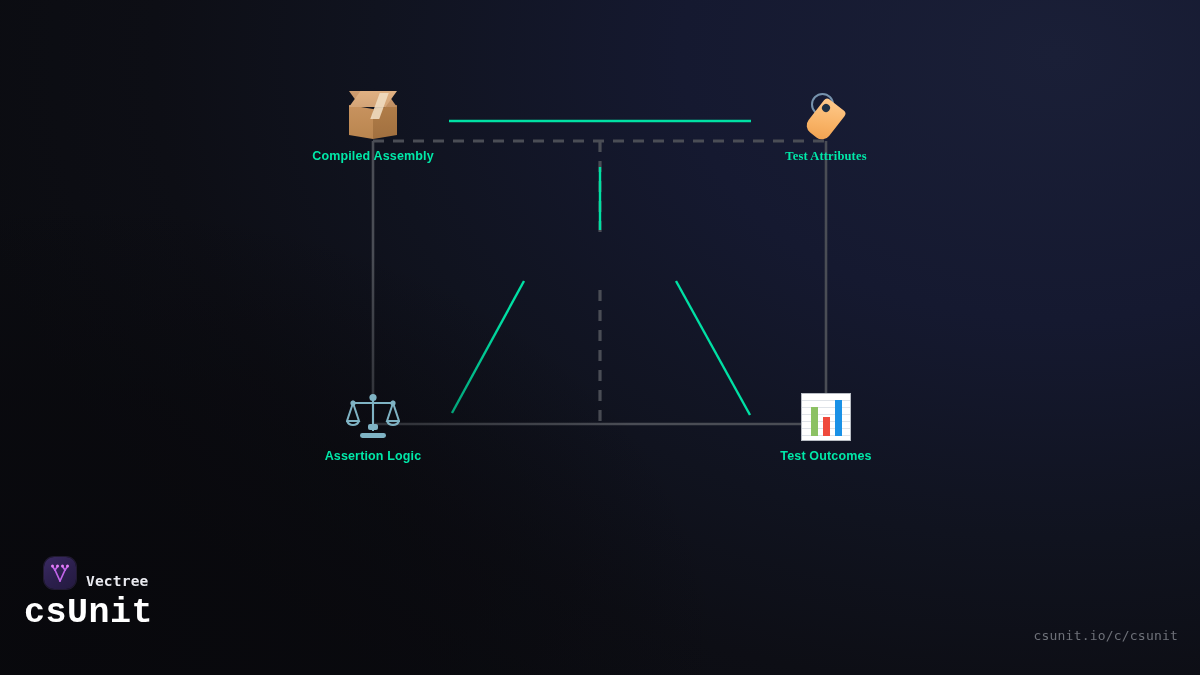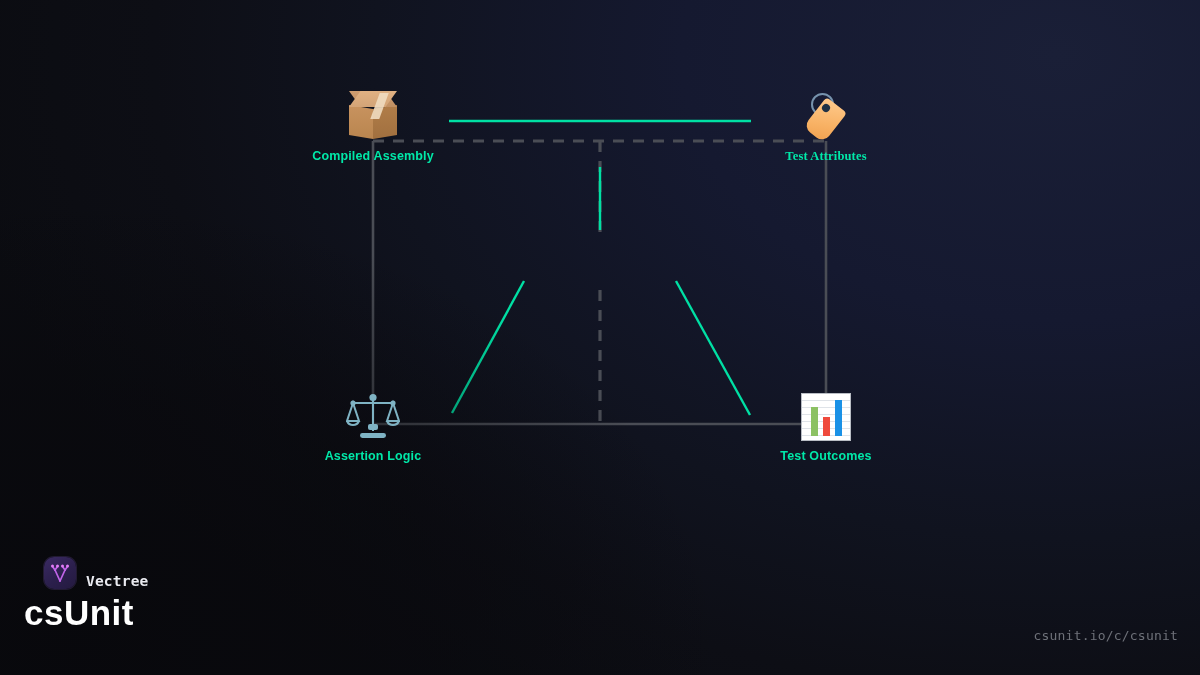--- a/index.html
+++ b/index.html
@@ -142,21 +142,21 @@
     background: linear-gradient(145deg,#3a2a63 0%, #2b1f4c 55%, #241a40 100%);
     position:relative;
     box-shadow: 0 0 0 1px rgba(150,110,220,0.18);
   }
   .brand-name {
     font-family: "DejaVu Sans Mono", "Liberation Mono", monospace;
     font-size:14.5px; font-weight:bold; color:#e9eaf0; letter-spacing:0.2px;
   }
   .product {
     position:absolute; left:24px; top:48px;
-    font-family: Liberation Sans, sans-serif;
+    font-family: Liberation Mono, monospace;
     font-size:35px; font-weight:bold; color:#ffffff; letter-spacing:0.5px;
   }
   .url {
     position:absolute; right:22px; bottom:32px;
     font-family: "DejaVu Sans Mono", "Liberation Mono", monospace;
     font-size:13px; color:#6e7179; letter-spacing:0.2px;
   }
 </style>
 </head>
 <body>

